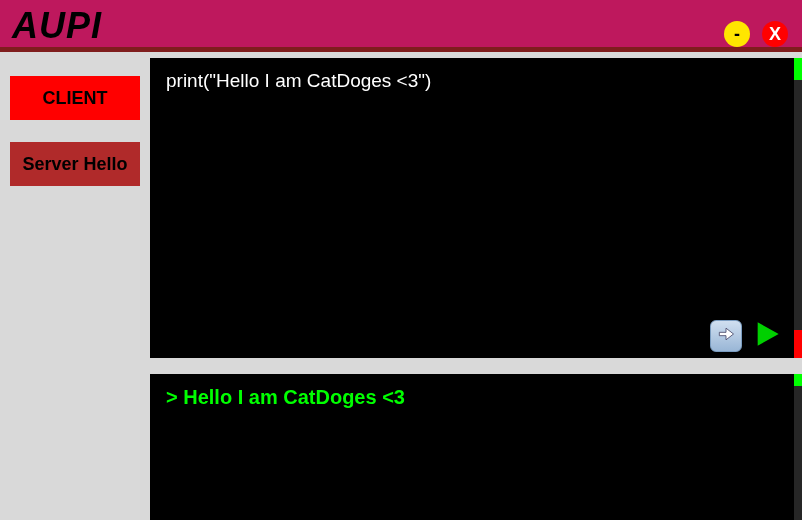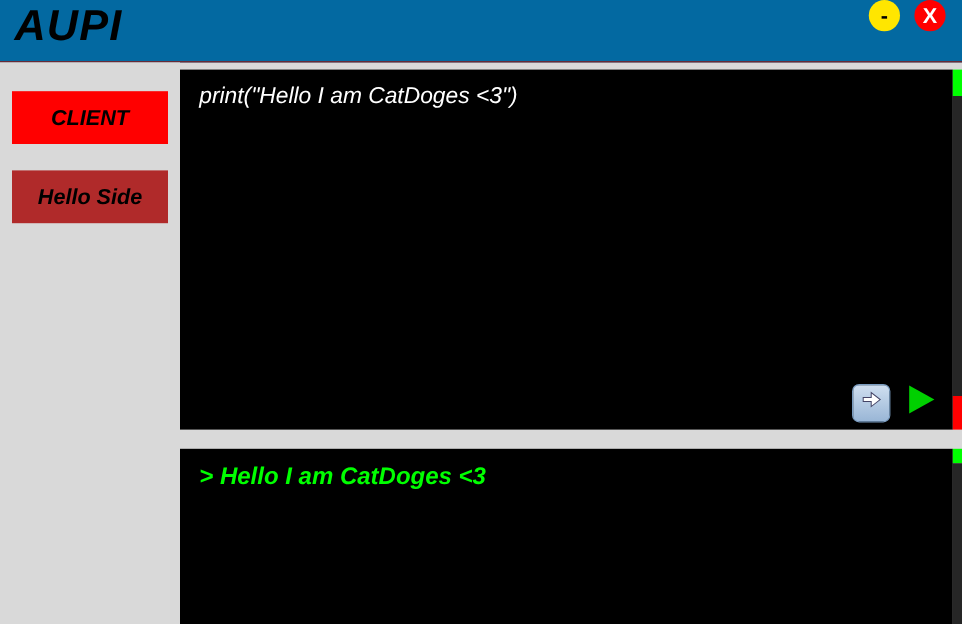--- a/index.html
+++ b/index.html
@@ -1,25 +1,25 @@
 <!DOCTYPE html>
 <html><head>
 <meta charset="utf-8">
 <style>
   * { box-sizing: border-box; margin: 0; padding: 0; }
   html, body { width: 802px; height: 520px; overflow: hidden; font-family: Arial, Helvetica, sans-serif; }
   body { background: #d9d9d9; }
 
   .titlebar {
     height: 52px;
-    background: #0369a1;
-    display: flex;
-    align-items: flex-start;
+    background: #be185d;
+    display: flex;
+    align-items: flex-end;
     padding: 0 14px 0 12px;
-    border-bottom: 1px solid #7f1d1d;
+    border-bottom: 5px solid #7f1d1d;
   }
   .app-title {
     font-family: "Arial Black", Arial, sans-serif;
     font-weight: 900;
     font-style: italic;
     font-size: 36px;
     letter-spacing: 1px;
     color: #000;
     flex: 1 1 auto;
   }
@@ -39,21 +39,20 @@
     line-height: 1;
     cursor: pointer;
     user-select: none;
   }
   .minimize { background: #ffe600; color: #000; }
   .close { background: #ff0000; color: #fff; font-family: "Arial Black", Arial, sans-serif; }
 
   .content {
     display: flex;
     height: calc(520px - 52px);
-    font-style: italic;
   }
   .sidebar {
     width: 150px;
     padding: 24px 10px;
     display: flex;
     flex-direction: column;
     gap: 22px;
     background: #d9d9d9;
   }
   .side-btn {
@@ -148,21 +147,21 @@
     </div>
   </div>
 </div>
 
 <div class="content">
   <div class="sidebar">
     <div class="side-btn side-client">
       <span>CLIENT</span>
     </div>
     <div class="side-btn side-server">
-      <span>Hello Side</span>
+      <span>Server Hello</span>
     </div>
   </div>
 
   <div class="main">
 
     <div class="panel-wrap">
       <div class="panel editor-panel">
         <div class="code-line">print("Hello I am CatDoges &lt;3")</div>
         <div class="editor-actions">
           <div class="step-btn" title="arrow-right-icon">

